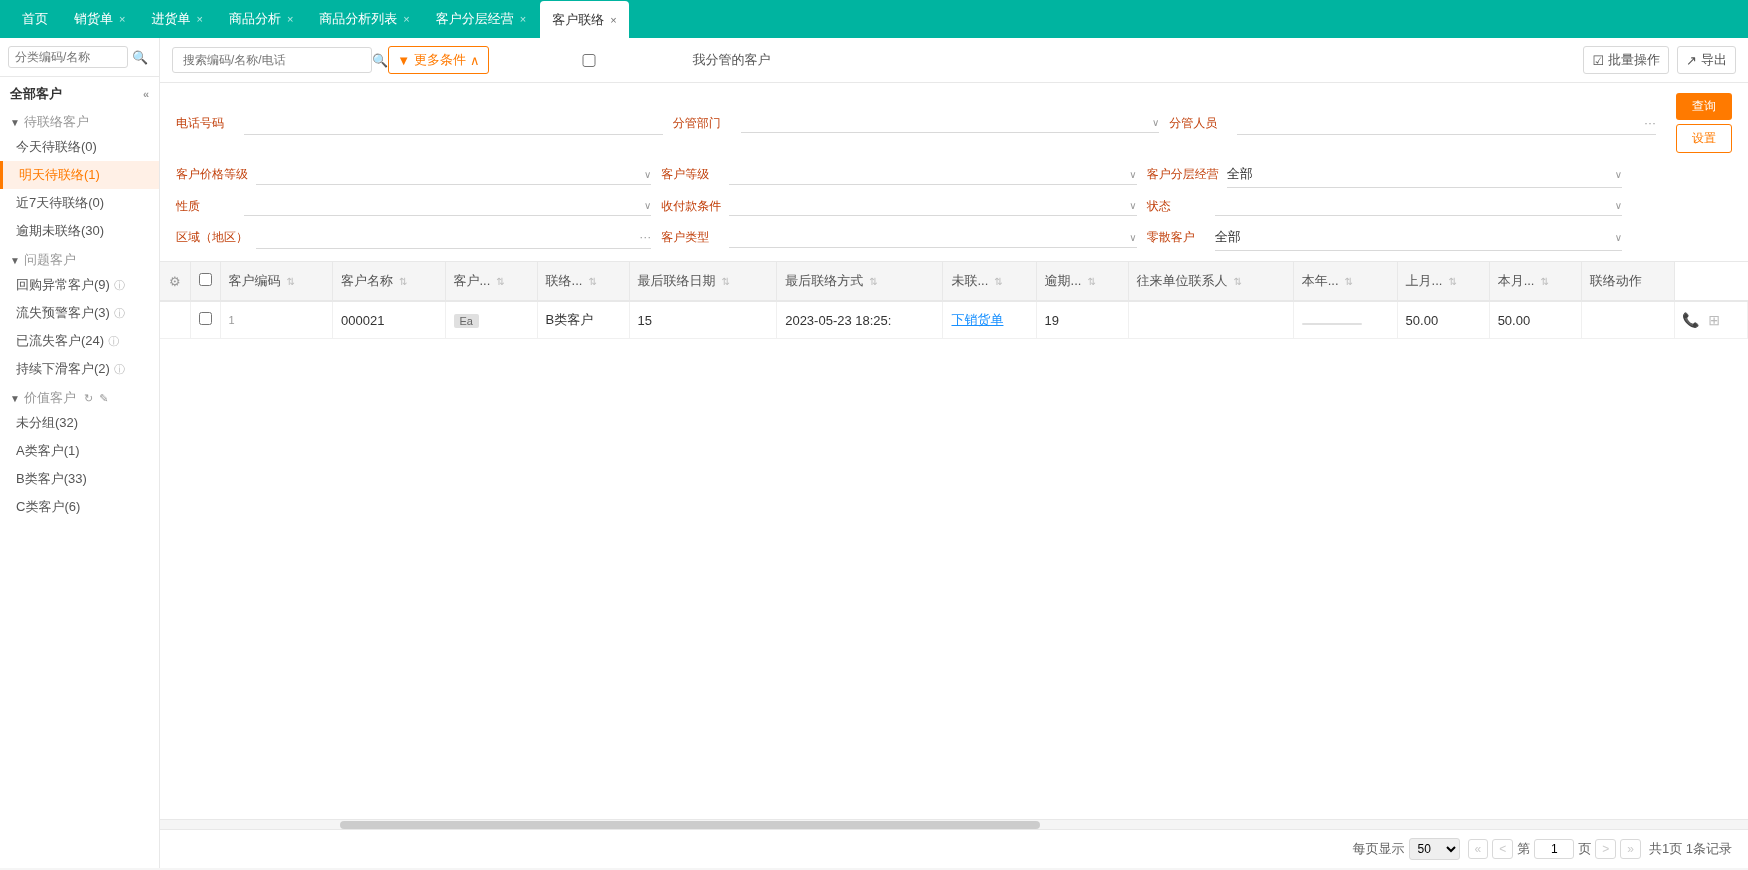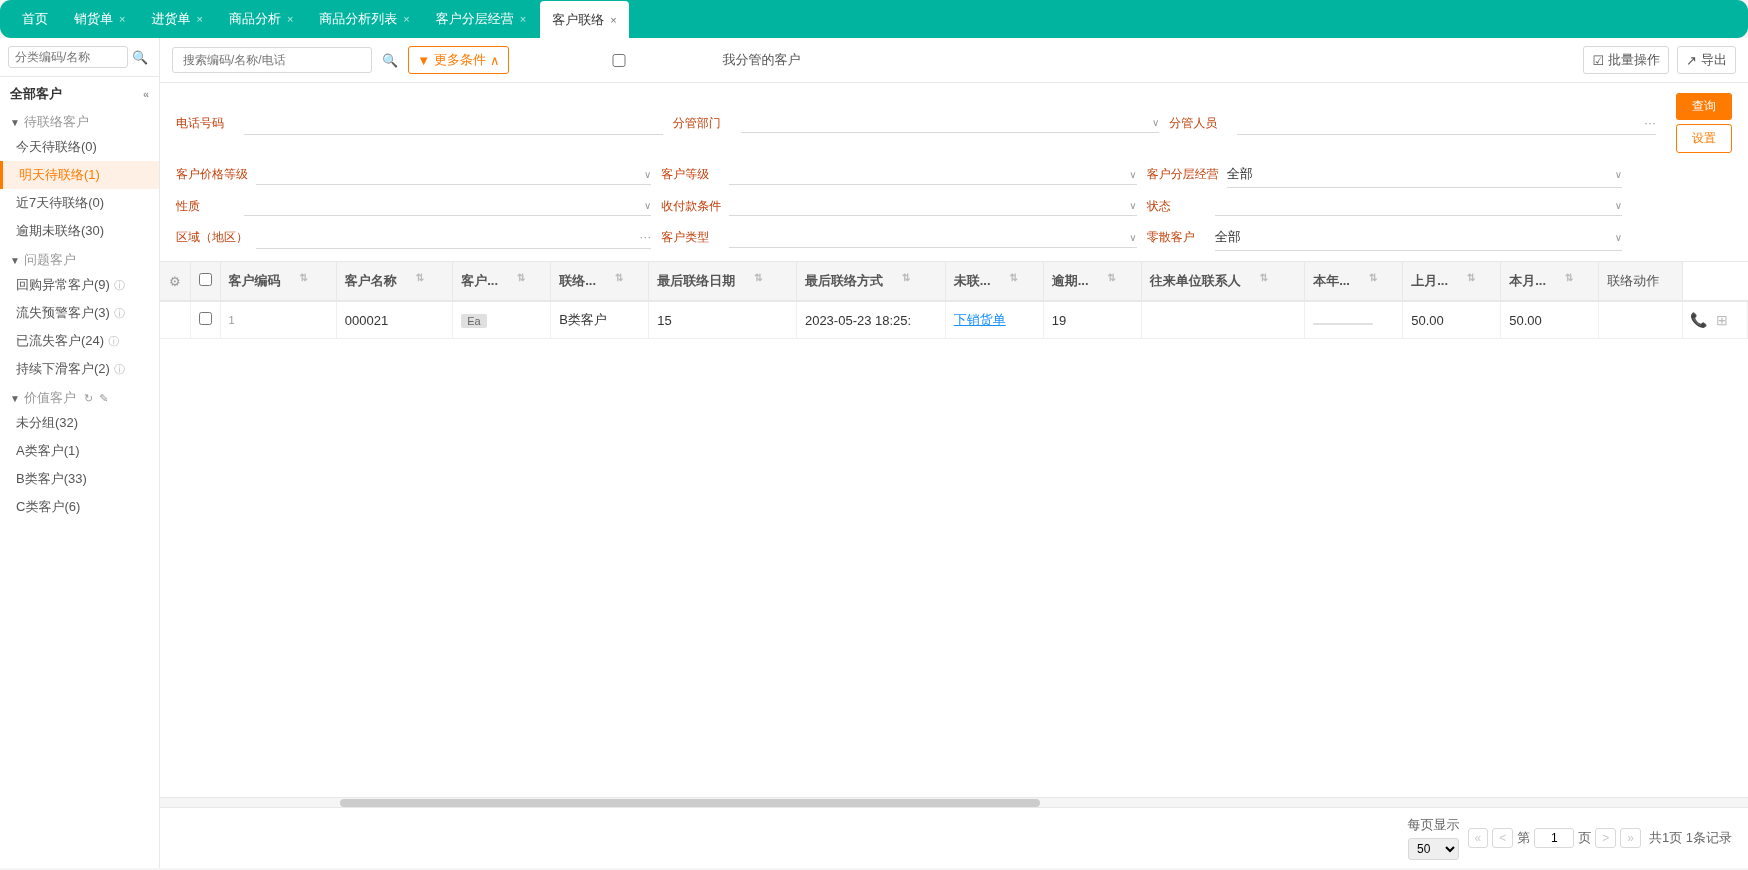--- a/index.html
+++ b/index.html
@@ -7,21 +7,20 @@
 
     
     .top-nav {
       background: #00b4a0;
       display: flex;
       align-items: center;
       height: 38px;
       padding: 16px 10px;
       color: white;
       gap: 2px;
-      border-radius: 11px;
     }
     .nav-item {
       padding: 0 12px;
       height: 40px;
       display: flex;
       align-items: center;
       cursor: pointer;
       color: white;
       white-space: nowrap;
       font-size: 13px;
@@ -101,21 +100,21 @@
       overflow: hidden;
     }
 
     
     .search-bar {
       background: white;
       padding: 8px 12px;
       border-bottom: 1px solid #e8e8e8;
       display: flex;
       align-items: center;
-      gap: 10px;
+      gap: 0;
     }
     .search-bar input {
       border: 1px solid #d9d9d9;
       border-radius: 3px;
       padding: 5px 10px;
       width: 200px;
       font-size: 12px;
       outline: none;
       color: #999;
     }
@@ -253,21 +252,21 @@
       text-align: left;
       color: #555;
       font-weight: normal;
       white-space: nowrap;
       border-right: 1px solid #e8e8e8;
       position: sticky;
       top: 0;
       background: #f5f5f5;
       z-index: 1;
     }
-    thead th .col-sort { display: flex; gap: 19px; font-weight: bold; }
+    thead th .col-sort { display: flex; align-items: center; gap: 6px; }
     thead th .sort-icon { color: #bbb; font-size: 10px; }
     tbody tr { border-bottom: 1px solid #f0f0f0; }
     tbody td {
       padding: 9px 8px;
       color: #333;
       border-right: 1px solid #f0f0f0;
       white-space: nowrap;
     }
     .link-text { color: #1890ff; cursor: pointer; text-decoration: underline; font-family: Liberation Serif, serif; }
     .action-icons { display: flex; align-items: center; gap: 8px; }
@@ -282,21 +281,20 @@
       align-items: center;
       justify-content: flex-end;
       gap: 8px;
       font-size: 12px;
       color: #666;
     }
     .page-size-select {
       display: flex;
       align-items: center;
       gap: 4px;
-      flex-direction: column;
     }
     .page-size-select select {
       border: 1px solid #d9d9d9;
       border-radius: 3px;
       padding: 2px 4px;
       font-size: 12px;
       outline: none;
     }
     .page-nav {
       display: flex;

